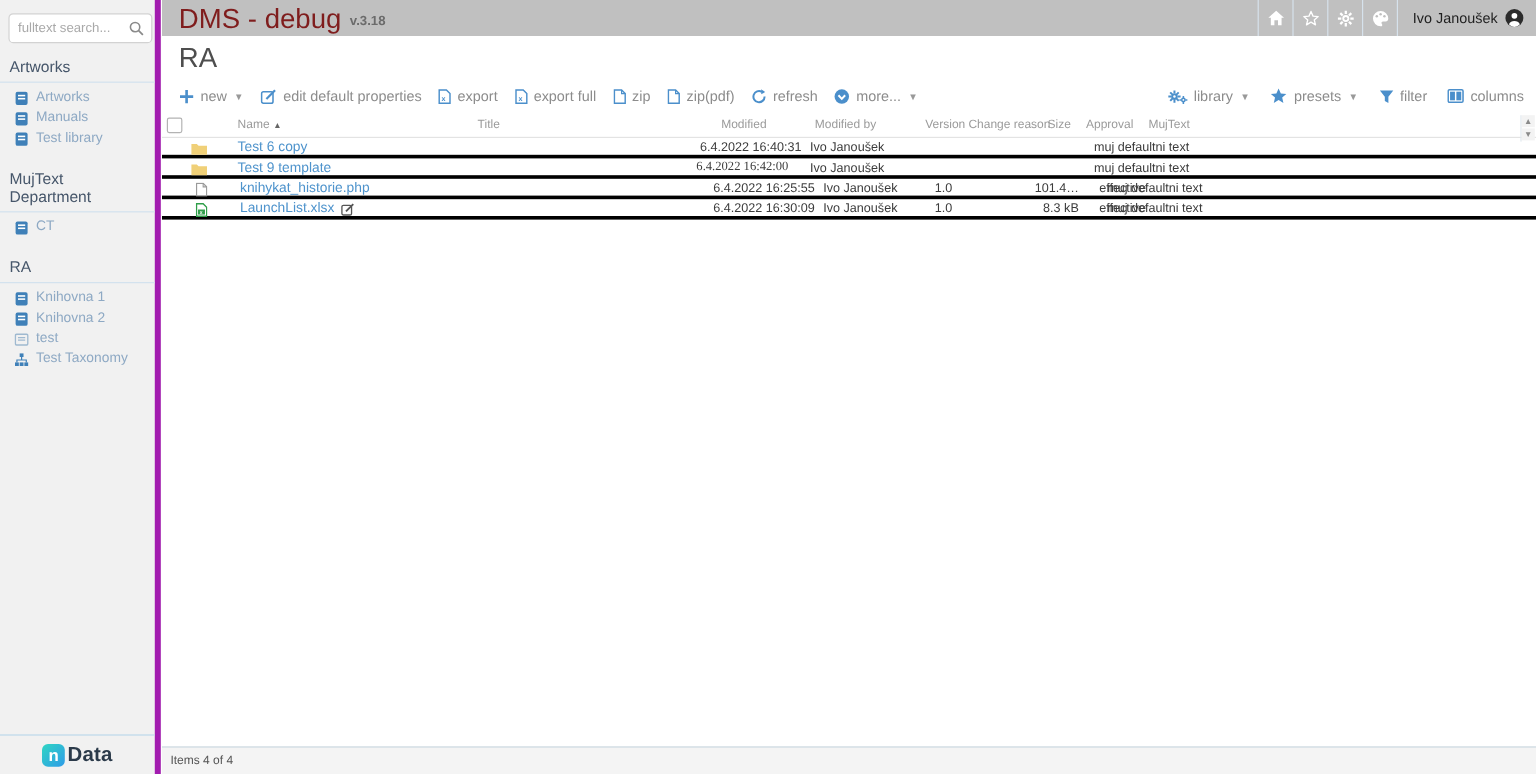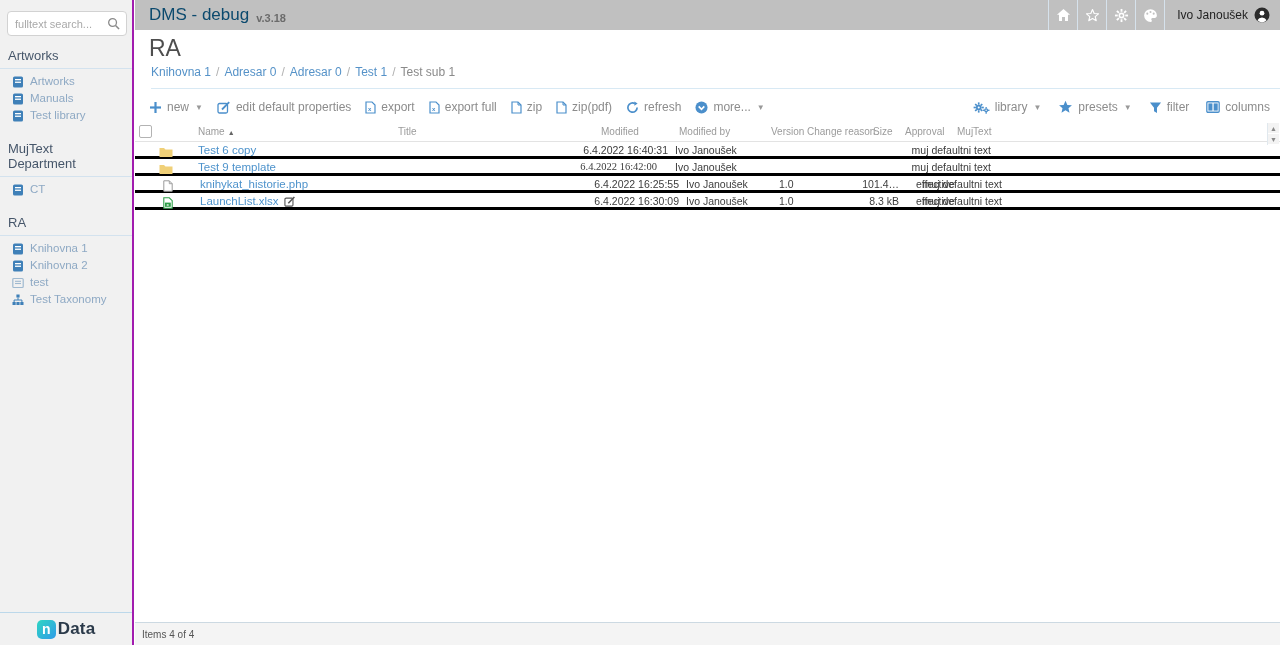--- a/index.html
+++ b/index.html
@@ -2,21 +2,21 @@
 <html><head>
 <meta charset="utf-8">
 <style>
   * { margin:0; padding:0; box-sizing:border-box; }
   html,body { width:1280px; height:645px; overflow:hidden;
     font-family:"Liberation Sans","DejaVu Sans",sans-serif; background:#fff; }
   .app { position:relative; width:1280px; height:645px; }
 
   
   .sidebar { position:absolute; left:0; top:0; width:134px; height:645px;
-    background:#f1f1f1; border-right:2px solid #a21caf; z-index:5; }
+    background:#f1f1f1; border-right:5px solid #a21caf; z-index:5; }
   .search-wrap { position:absolute; left:7px; top:11px; width:120px; height:25px;
     background:#fff; border:1px solid #d2d2d2; border-radius:4px; display:flex; align-items:center; }
   .search-wrap input { border:0; outline:none; background:transparent; flex:1; min-width:0;
     font-size:11px; color:#666; padding:0 2px 0 7px; font-family:inherit; }
   .search-wrap input::placeholder { color:#a9a9a9; }
   .search-icon { width:13px; height:13px; margin-right:6px; flex:0 0 auto; }
   .nav { position:absolute; left:0; top:44px; right:0; }
   .nav-section { margin-bottom:13px; }
   .nav-title { font-size:13px; color:#46566a; padding:4px 8px 5px 8px;
     border-bottom:1px solid #d3e2ee; margin-bottom:4px; cursor:pointer; }
@@ -26,21 +26,21 @@
   .sidebar-footer { position:absolute; left:0; right:0; bottom:0; height:33px;
     border-top:1px solid #bcd8ea; display:flex; align-items:center; justify-content:center; gap:2px; }
   .logo-badge { width:19px; height:19px; border-radius:5px;
     background:linear-gradient(135deg,#2fd6c3,#2f9be8); color:#fff; font-weight:bold;
     font-size:14px; display:flex; align-items:center; justify-content:center; }
   .logo-text { font-size:17px; font-weight:bold; color:#2b3a4a; letter-spacing:.2px; }
 
   
   .topbar { position:absolute; left:135px; top:0; right:0; height:30px; background:#c0c0c0;
     display:flex; align-items:center; }
-  .tb-title { color:#0c4a6e; font-size:17px; margin-left:14px; white-space:nowrap; }
+  .tb-title { color:#7f1d1d; font-size:23px; margin-left:14px; white-space:nowrap; }
   .tb-version { color:#6b6b6b; font-size:11px; font-weight:bold; margin-left:7px; margin-top:5px; }
   .tb-right { margin-left:auto; display:flex; align-items:stretch; height:30px; }
   .tb-cell { width:29px; display:flex; align-items:center; justify-content:center;
     border-left:1px solid #d6e2ec; cursor:pointer; }
   .tb-user { display:flex; align-items:center; gap:6px; padding:0 10px 0 12px;
     border-left:1px solid #d6e2ec; cursor:pointer; font-size:12px; color:#1f1f1f; }
 
   
   .main { position:absolute; left:135px; top:30px; right:0; bottom:23px; background:#fff; }
   .page-title { font-size:23px; color:#4e4e4e; margin:5px 0 2px 14px; }
@@ -224,21 +224,20 @@
           <circle cx="8" cy="8" r="7.5" fill="#2b2b2b"></circle>
           <circle cx="8" cy="6.2" r="2.4" fill="#fff"></circle>
           <path d="M3.4 13.2 a5.2 5.2 0 0 1 9.2 0 A7.4 7.4 0 0 1 8 15.5 7.4 7.4 0 0 1 3.4 13.2 Z" fill="#fff"></path>
         </svg>
       </div>
     </div>
   </div>
 
   <div class="main">
     <div class="page-title">RA</div>
-    <div class="breadcrumb"><span class="crumb">Knihovna 1</span><span class="crumb-sep">/</span><span class="crumb">Adresar 0</span><span class="crumb-sep">/</span><span class="crumb">Adresar 0</span><span class="crumb-sep">/</span><span class="crumb">Test 1</span><span class="crumb-sep">/</span><span class="crumb last">Test sub 1</span></div>
 
     <div class="toolbar">
       <div id="toolbar-left" style="display:flex;align-items:center;">
           <div class="tool-btn">
             <svg width="13" height="13" viewBox="0 0 13 13">
               <line x1="6.5" y1="1" x2="6.5" y2="12" stroke="#4b8fcb" stroke-width="2.2"></line>
               <line x1="1" y1="6.5" x2="12" y2="6.5" stroke="#4b8fcb" stroke-width="2.2"></line>
             </svg>
             <span>new</span>
             <span class="caret">▼</span>

